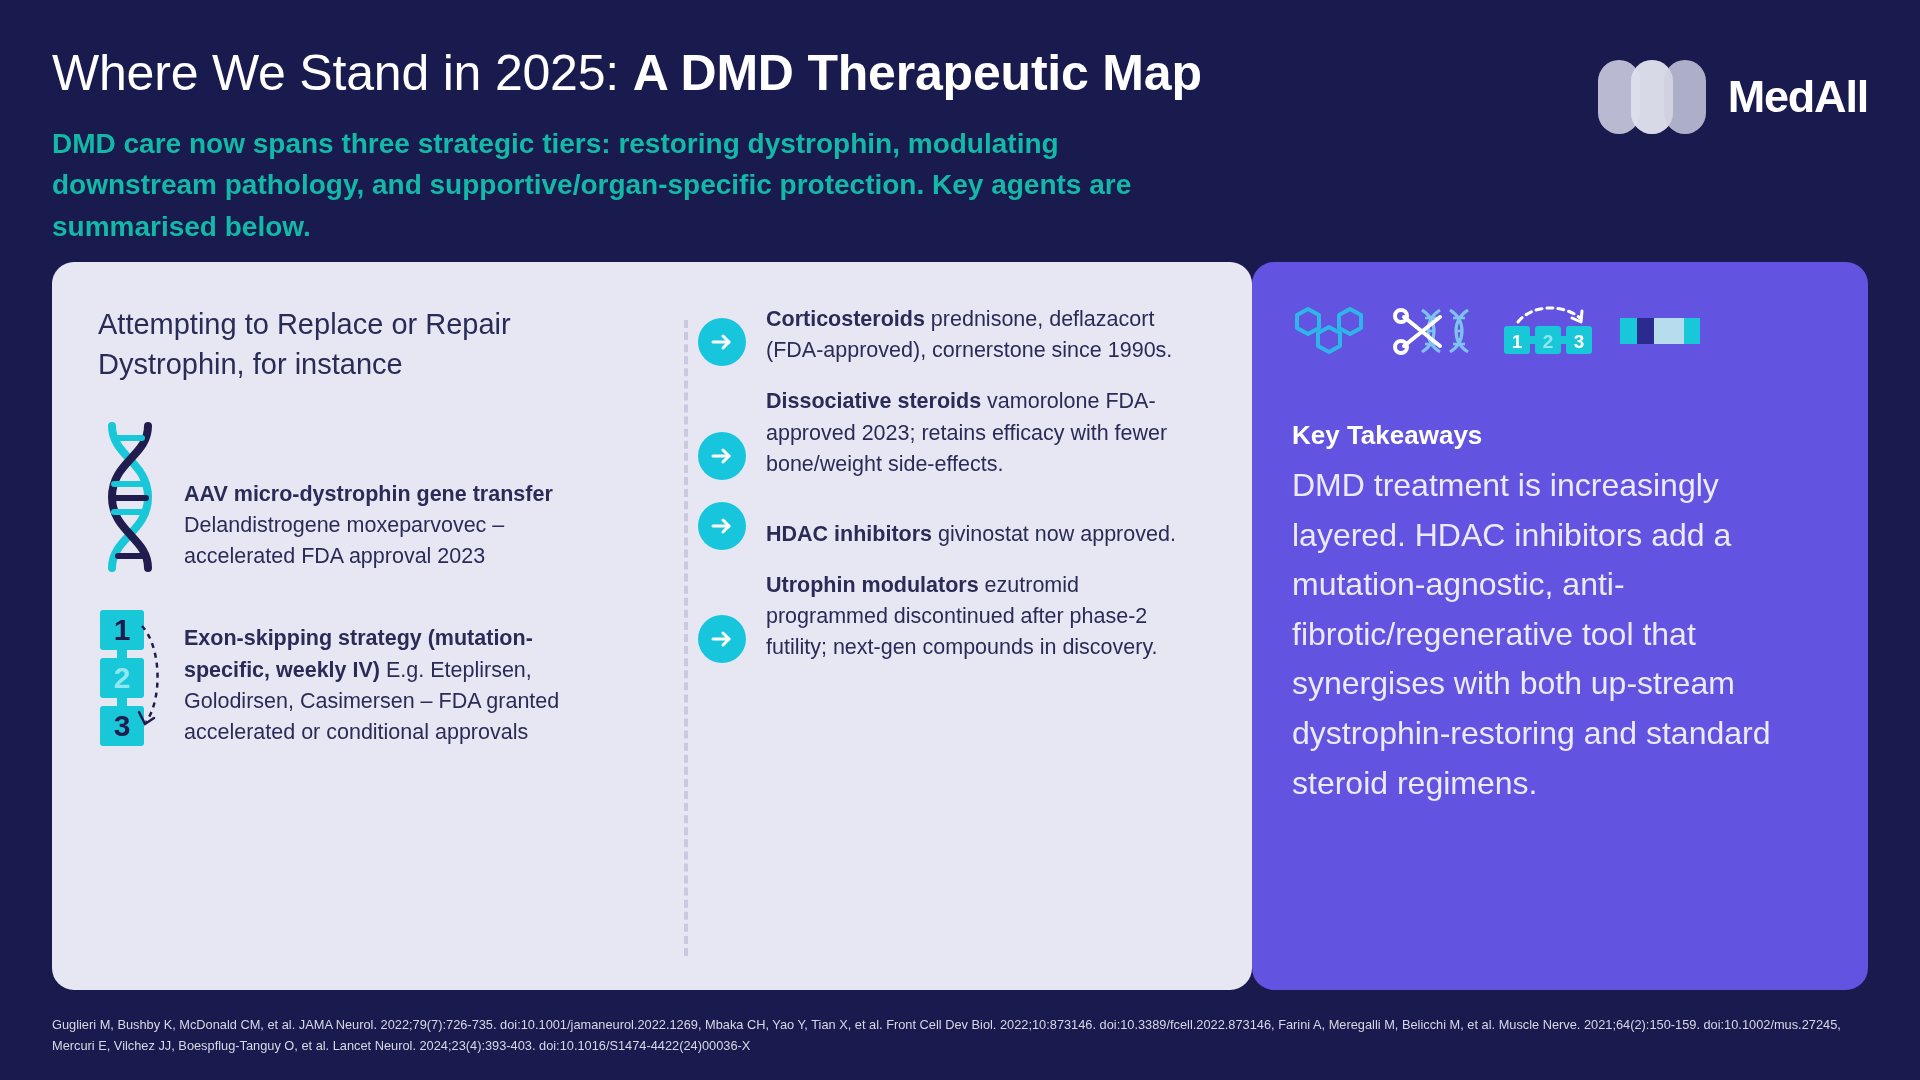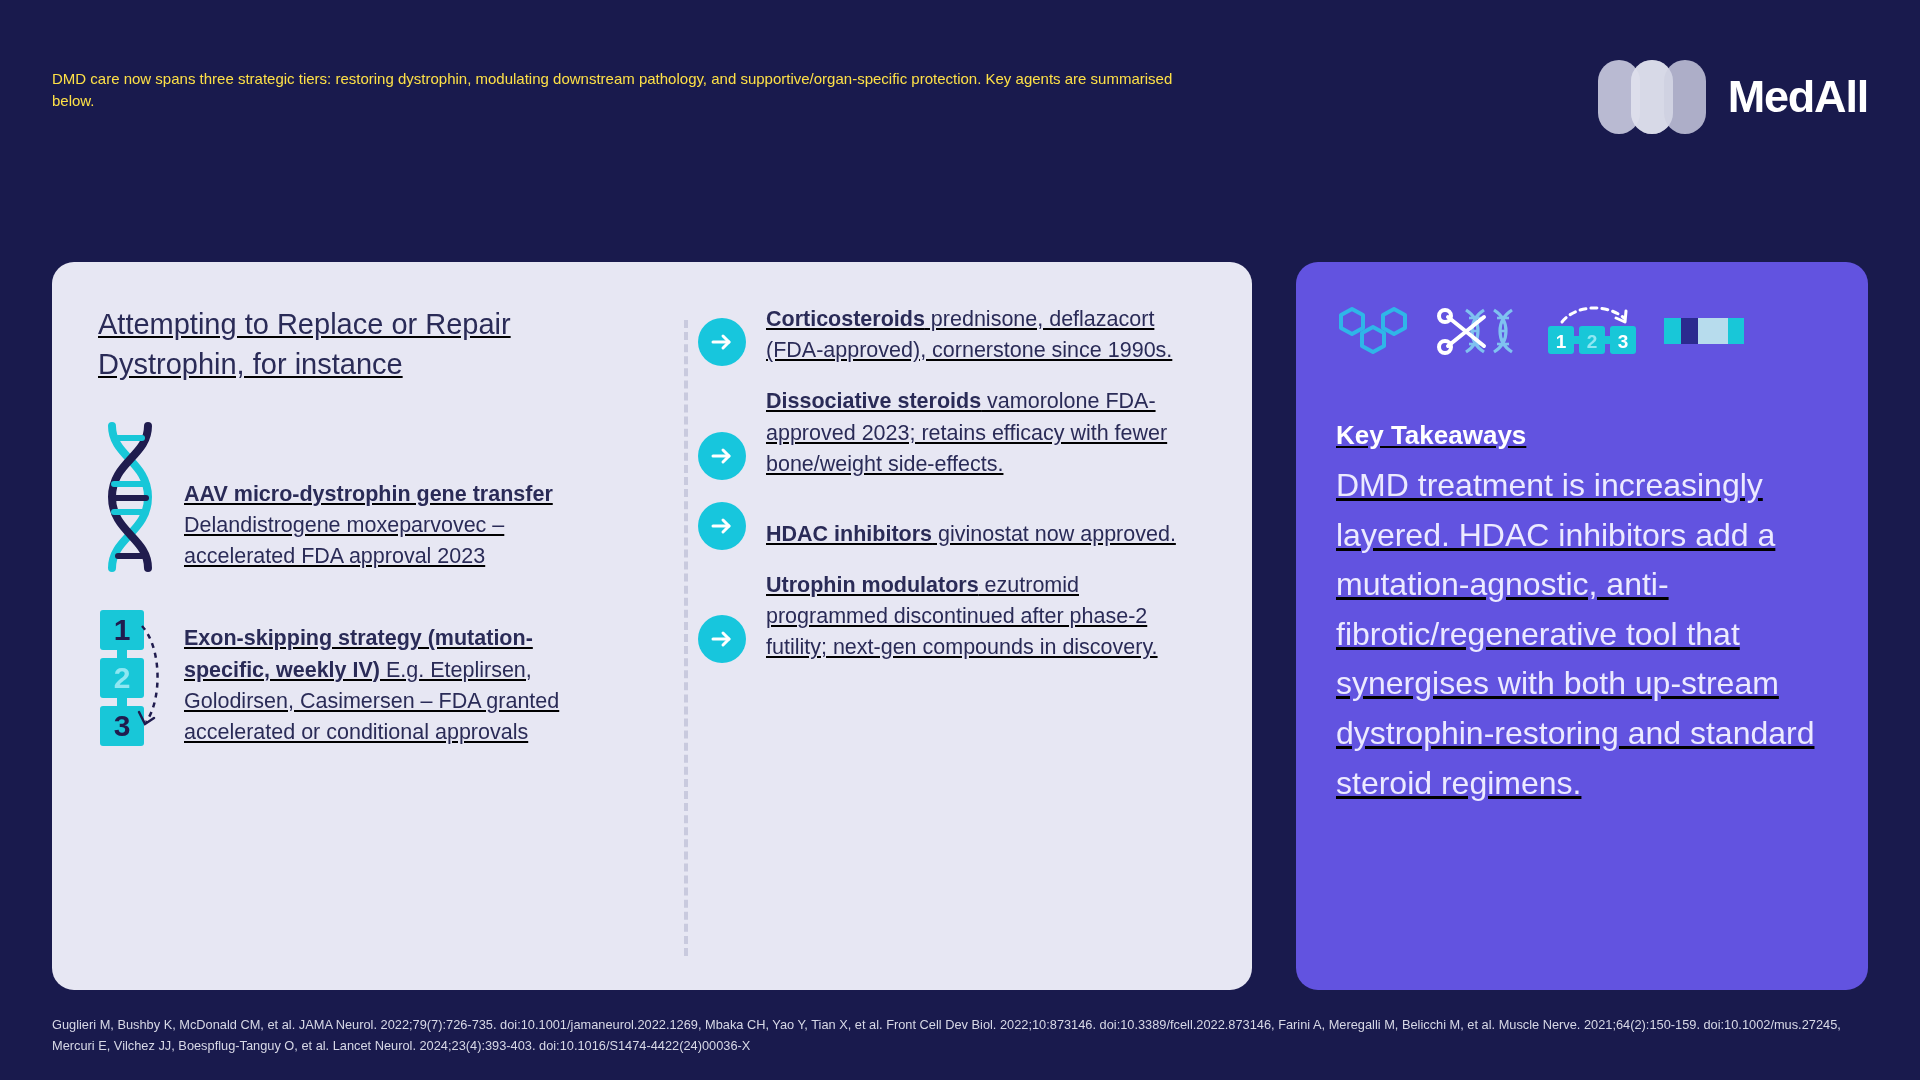--- a/index.html
+++ b/index.html
@@ -40,24 +40,24 @@
     letter-spacing: -0.2px;
     white-space: nowrap;
   }
 
   .title .title-bold {
     font-weight: 700;
   }
 
   .subtitle {
     margin-top: 22px;
-    font-size: 15px;
+    font-size: 28px;
     line-height: 1.48;
-    color: #fde047;
-    font-weight: 400;
+    color: #14b8a6;
+    font-weight: 700;
     max-width: 1140px;
   }
 
   
   .logo {
     position: absolute;
     right: 0px;
     top: 12px;
     display: flex;
     align-items: center;
@@ -78,22 +78,20 @@
   }
 
   
   .cards {
     position: absolute;
     left: 52px;
     top: 262px;
     right: 52px;
     height: 728px;
     display: flex;
-    gap: 44px;
-    text-decoration: underline;
   }
 
   .card-main {
     flex: 0 0 1200px;
     background: #e7e7f3;
     border-radius: 22px;
     padding: 42px 46px 30px 46px;
     display: flex;
     position: relative;
     overflow: hidden;
@@ -208,20 +206,21 @@
     color: #d7d8e6;
     font-weight: 400;
   }
 </style>
 </head>
 <body>
 
 <div class="page">
 
   <div class="header">
+    <div class="title"><span>Where We Stand in 2025: </span><span class="title-bold">A DMD Therapeutic Map</span></div>
     <div class="subtitle">DMD care now spans three strategic tiers: restoring dystrophin, modulating downstream pathology, and supportive/organ-specific protection. Key agents are summarised below.</div>
 
     <div class="logo">
       <div class="logo-mark">
         <svg width="108" height="78" viewBox="0 0 108 78">
           <g>
             <rect x="0" y="2" width="42" height="74" rx="21" fill="#b9bad2"></rect>
             <rect x="33" y="2" width="42" height="74" rx="21" fill="#d9dae8" opacity="0.93"></rect>
             <rect x="66" y="2" width="42" height="74" rx="21" fill="#b9bad2" opacity="0.93"></rect>
             <rect x="33" y="2" width="42" height="74" rx="21" fill="#e2e3ee" opacity="0.55"></rect>

